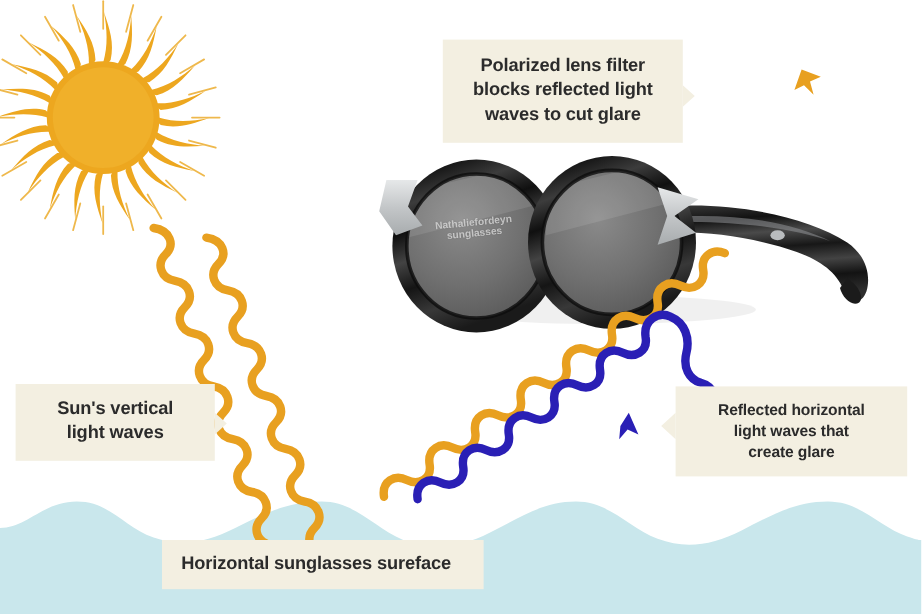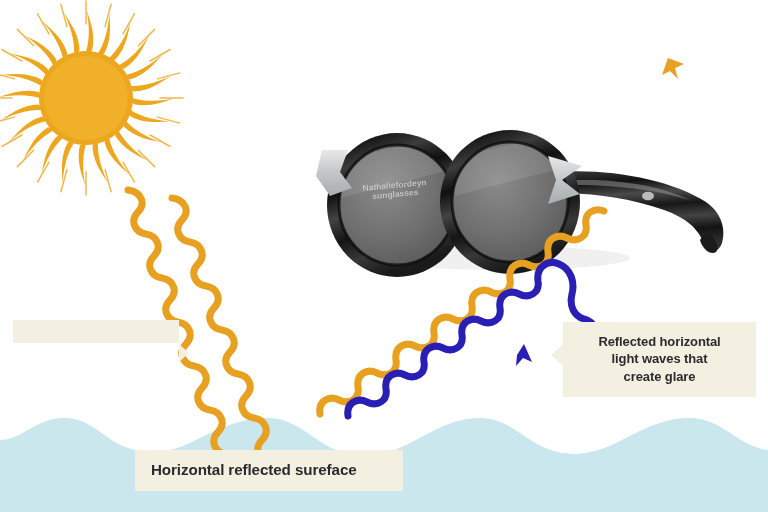--- a/index.html
+++ b/index.html
@@ -303,31 +303,39 @@
 
       <path stroke="none" fill="#2a1fb5" d="M524,344 l8,18 l-9,-4 l-7,8 l1,-11 z"></path>
     </g>
   </svg>
 
   <div id="lens-watermark">Nathaliefordeyn
 sunglasses</div>
 
   <div id="labels" class="layer" style="pointer-events:none;">
 
+    <div class="callout" id="callout-polarized" style="pointer-events:auto;">
+      <span class="txt">Polarized lens filter
+blocks reflected light
+waves to cut glare</span>
+      <span class="tail tail-right" style="right:-10px; top:38px;"></span>
+    </div>
 
     <div class="callout" id="callout-sun" style="pointer-events:auto;">
+      <span class="txt">Sun's vertical
+light waves</span>
       <span class="tail tail-right" style="right:-10px; top:24px;"></span>
     </div>
 
     <div class="callout" id="callout-reflected" style="pointer-events:auto;">
       <span class="txt">Reflected horizontal
 light waves that
 create glare</span>
       <span class="tail tail-left" style="left:-12px; top:22px;"></span>
     </div>
 
     <div class="callout" id="callout-surface" style="pointer-events:auto;">
-      <span class="txt">Horizontal reflected sureface</span>
+      <span class="txt">Horizontal sunglasses sureface</span>
     </div>
 
   </div>
 
 </div>
 
 </body></html>

